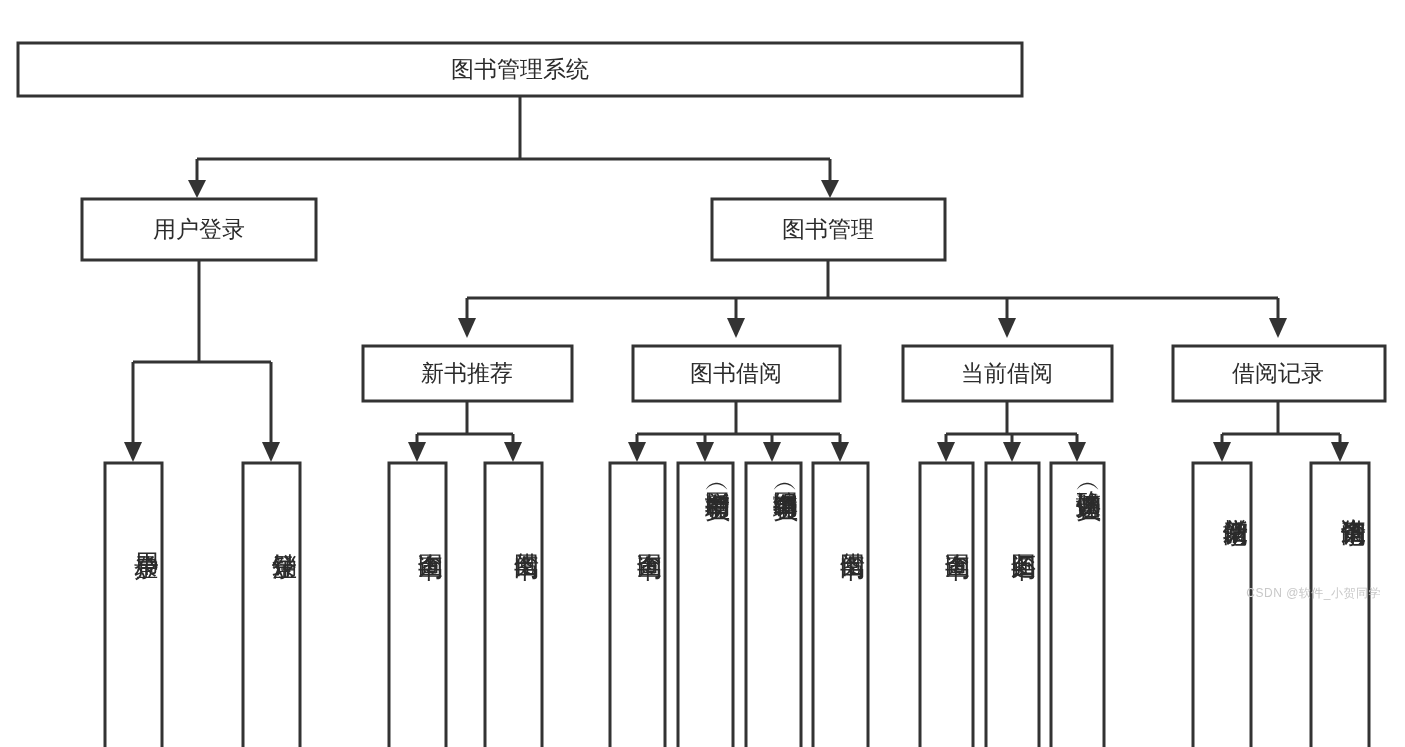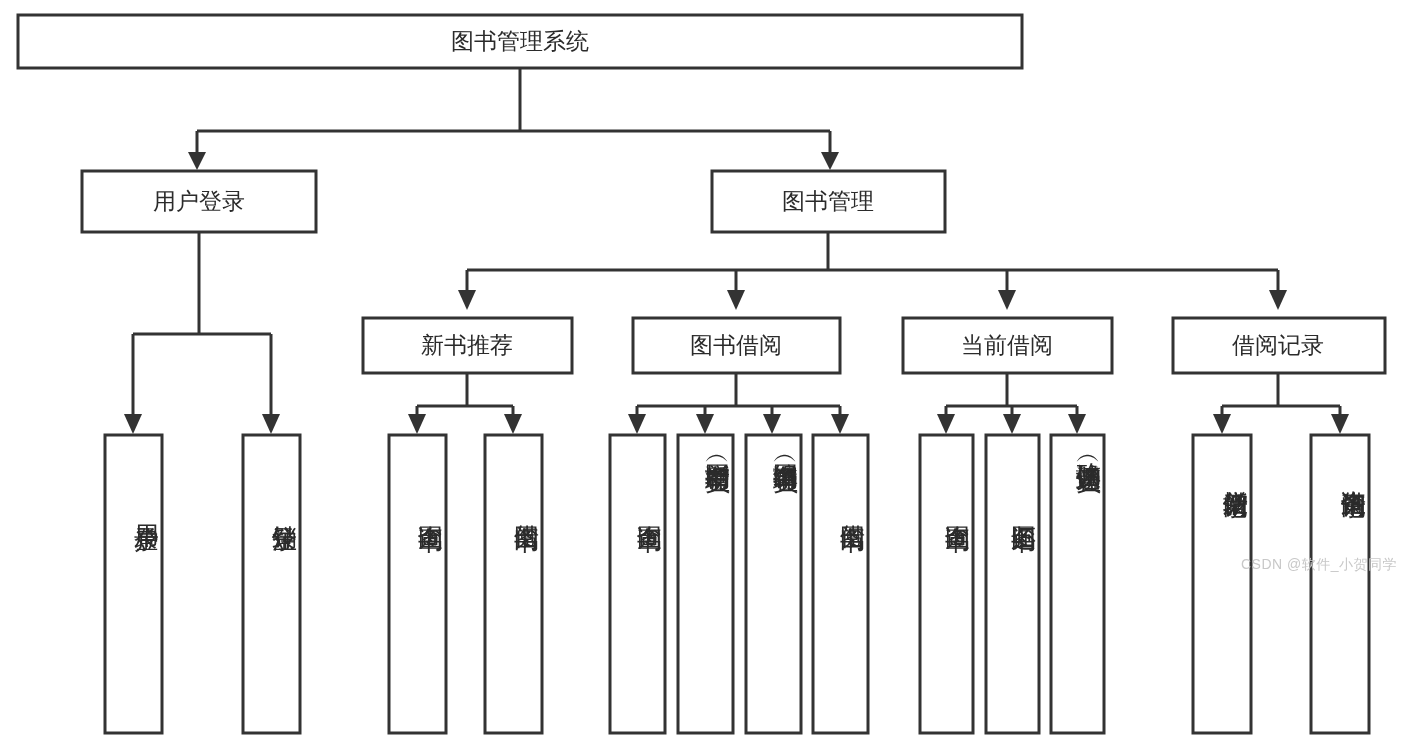--- a/index.html
+++ b/index.html
@@ -11,20 +11,21 @@
     width: 1405px;
     height: 747px;
     font-family: "Liberation Sans", "DejaVu Sans", sans-serif;
     overflow: hidden;
   }
   #diagram-root {
     position: relative;
     width: 1405px;
     height: 580px;
     background: #ffffff;
+    margin-top: 28px;
   }
   svg#tree-svg {
     position: absolute;
     left: 0;
     top: 0;
     width: 1405px;
     height: 747px;
     display: block;
   }
   .node-box {
@@ -58,24 +59,24 @@
     line-height: 1.04;
     color: #2b2b2b;
     letter-spacing: 1px;
     white-space: nowrap;
     text-align: start;
     pointer-events: none;
     user-select: none;
   }
   #watermark {
     position: absolute;
-    right: 8px;
+    right: 24px;
     bottom: 6px;
     font-family: "Liberation Sans", "DejaVu Sans", sans-serif;
-    font-size: 14px;
+    font-size: 12px;
     color: #c8c8c8;
     letter-spacing: 0.5px;
     white-space: nowrap;
   }
 </style>
 </head>
 <body>
 
 <div id="diagram-root">
 

